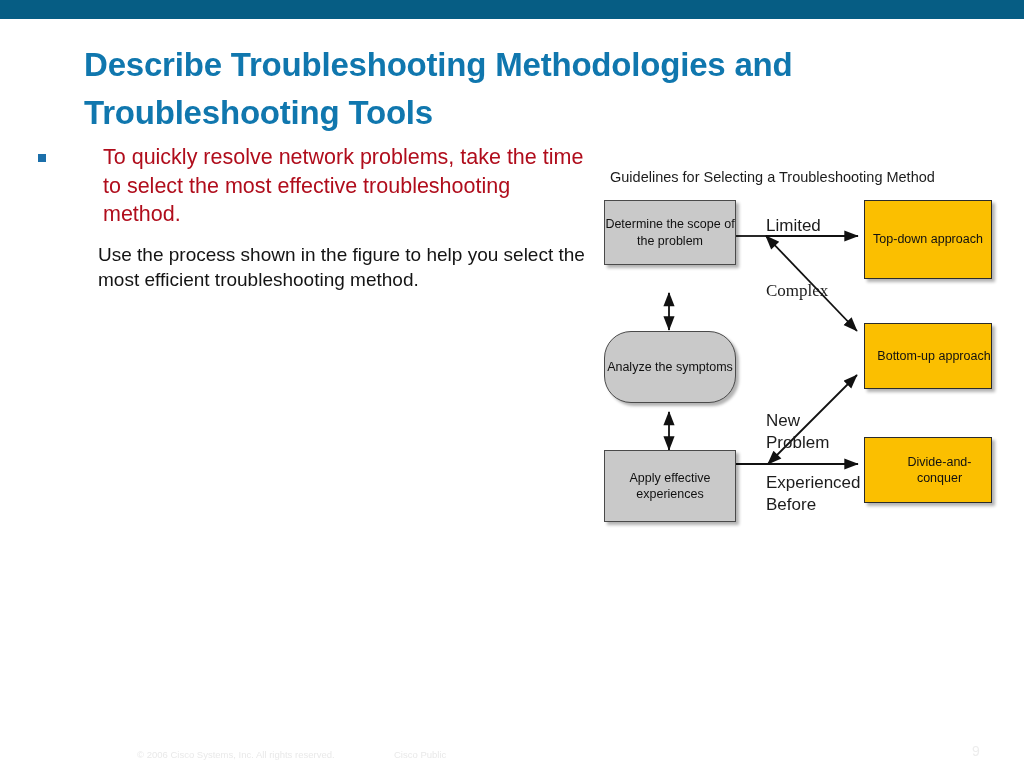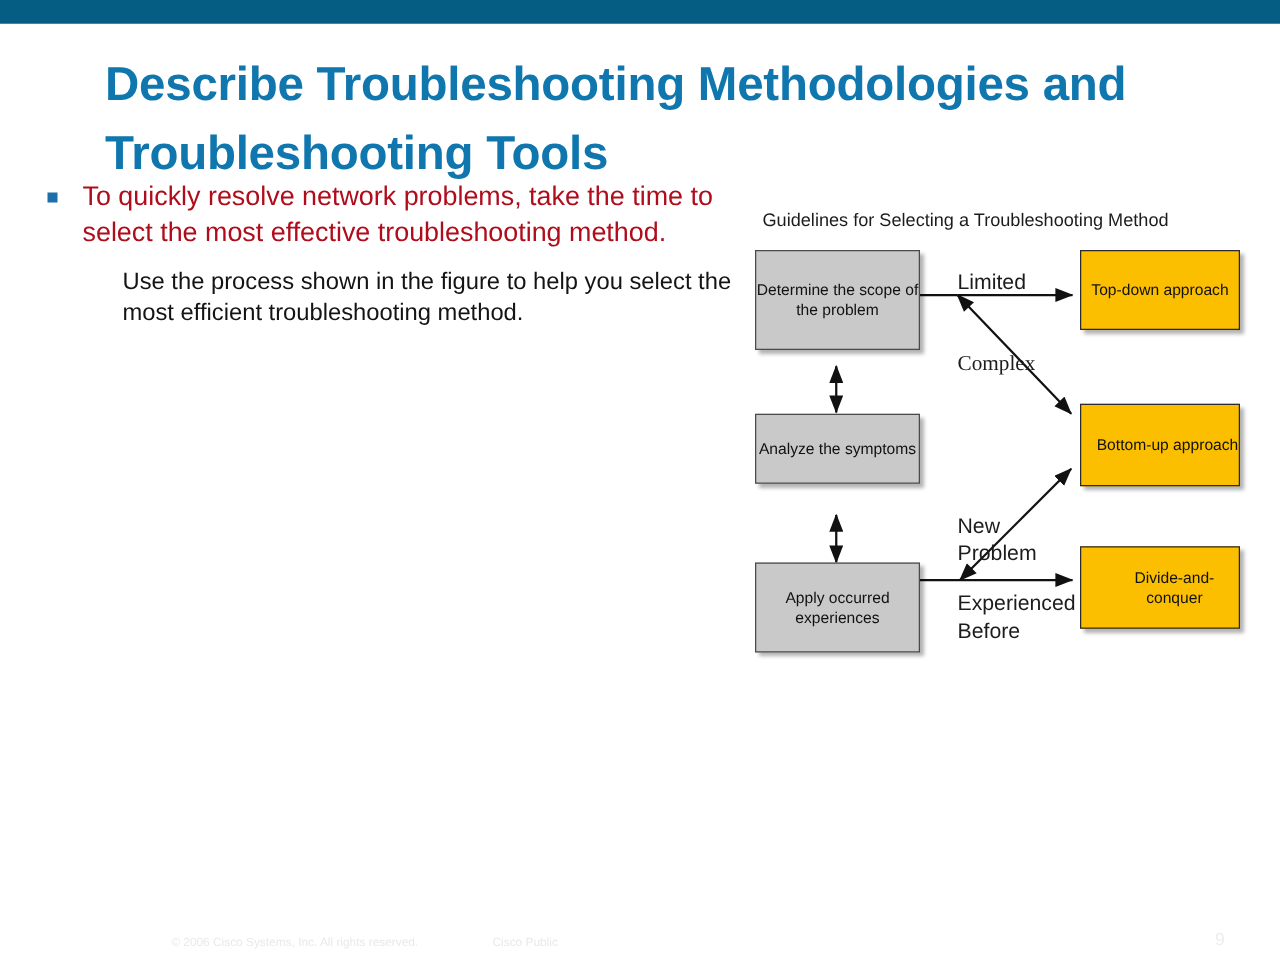--- a/index.html
+++ b/index.html
@@ -24,21 +24,21 @@
     background: #065d84;
   }
 
   
   .slide-title {
     position: absolute;
     left: 84px;
     top: 41px;
     width: 910px;
     color: #1077ae;
-    font-size: 38px;
+    font-size: 33px;
     font-weight: bold;
     line-height: 1.45;
     letter-spacing: -0.2px;
   }
 
   
   .body-col {
     position: absolute;
     left: 30px;
     top: 143px;
@@ -55,21 +55,21 @@
     left: 8px;
     top: 11px;
     width: 8px;
     height: 8px;
     background: #1b6faa;
   }
   .bullet-text {
     font-size: 21.5px;
     line-height: 1.33;
   }
-  .bullet-text.red  { color: #b00d1c; }
+  .bullet-text.red  { color: #b00d1c; margin-left: 37px; }
   .bullet-text.blue { color: #1c72aa; }
 
   .sub-row {
     padding-left: 68px;
     margin-top: 13px;
     margin-bottom: 22px;
   }
   .sub-text {
     font-size: 19px;
     line-height: 1.31;
@@ -195,27 +195,27 @@
 
     <line x1="170" y1="67" x2="261" y2="162" stroke="#111111" stroke-width="1.8" marker-start="url(#ah-start)" marker-end="url(#ah)"></line>
 
     <line x1="139" y1="295" x2="172" y2="295" stroke="#111111" stroke-width="1.8"></line>
 
     <line x1="172" y1="295" x2="262" y2="295" stroke="#111111" stroke-width="1.8" marker-end="url(#ah)"></line>
 
     <line x1="172" y1="295" x2="261" y2="206" stroke="#111111" stroke-width="1.8" marker-start="url(#ah-start)" marker-end="url(#ah)"></line>
   </svg>
 
-  <div class="node gray" style="left:8px;  top:31px;  width:132px; height:80px;">Determine the scope of the problem</div>
-
-  <div class="node gray" style="left:8px;  top:162px; width:132px; height:56px;">Analyze the symptoms</div>
-
-  <div class="node gray" style="left:8px;  top:281px; width:132px; height:72px;">Apply occurred experiences</div>
-
-  <div class="node gold" style="left:268px; top:31px;  width:128px; height:64px;">Top-down approach</div>
+  <div class="node gray" style="left:8px;  top:31px;  width:132px; height:65px;">Determine the scope of the problem</div>
+
+  <div class="node gray" style="left:8px;  top:162px; width:132px; height:72px;border-radius:27px;">Analyze the symptoms</div>
+
+  <div class="node gray" style="left:8px;  top:281px; width:132px; height:72px;">Apply effective experiences</div>
+
+  <div class="node gold" style="left:268px; top:31px;  width:128px; height:79px;">Top-down approach</div>
 
   <div class="node gold" style="left:268px; top:154px; width:128px; height:66px;padding-left:12px;">Bottom-up approach</div>
 
   <div class="node gold" style="left:268px; top:268px; width:128px; height:66px;padding-left:23px;">Divide-and-conquer</div>
 
   <div class="edge-label" style="left:170px; top:46px;">Limited</div>
 
   <div class="edge-label" style="left:170px; top:111px;font-family:Liberation Serif, serif;">Complex</div>
 
   <div class="edge-label" style="left:170px; top:241px;">New

